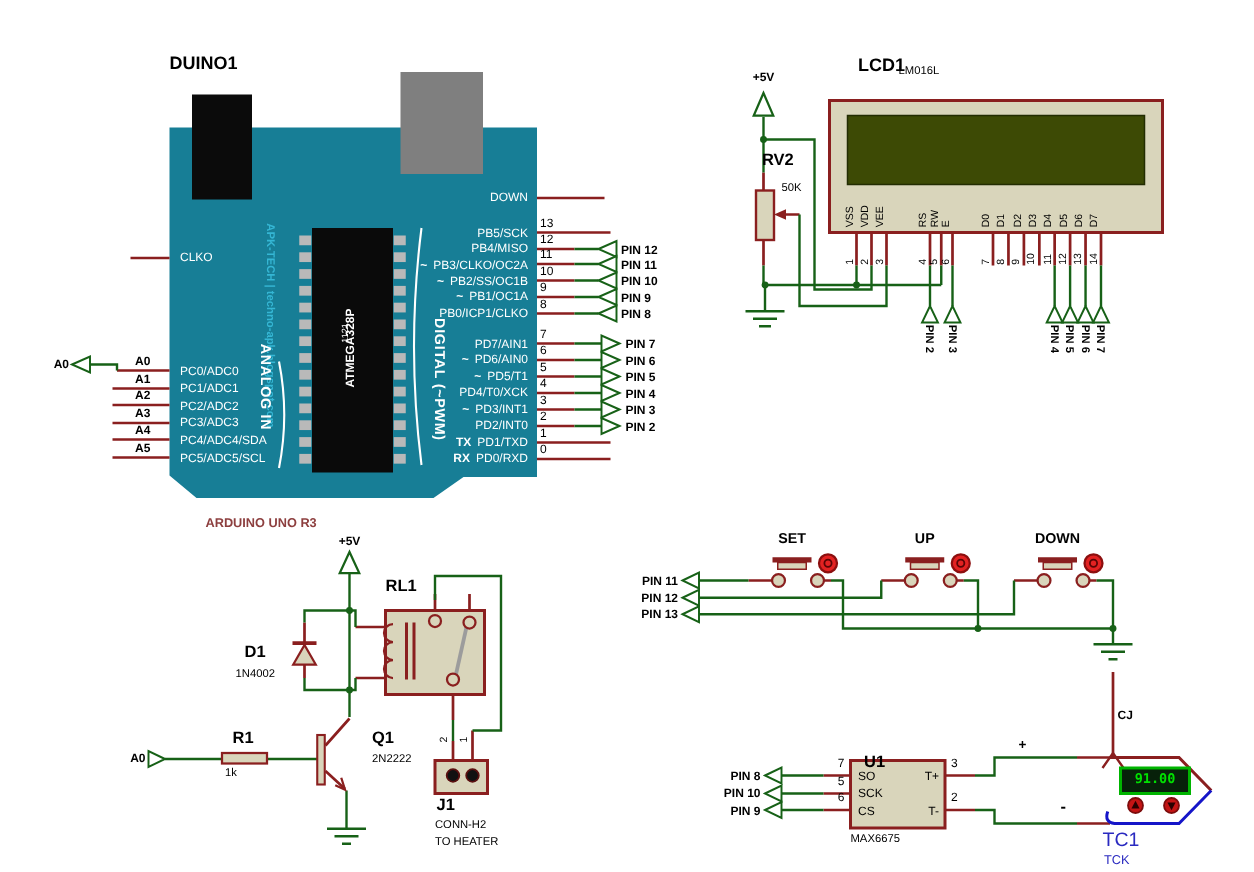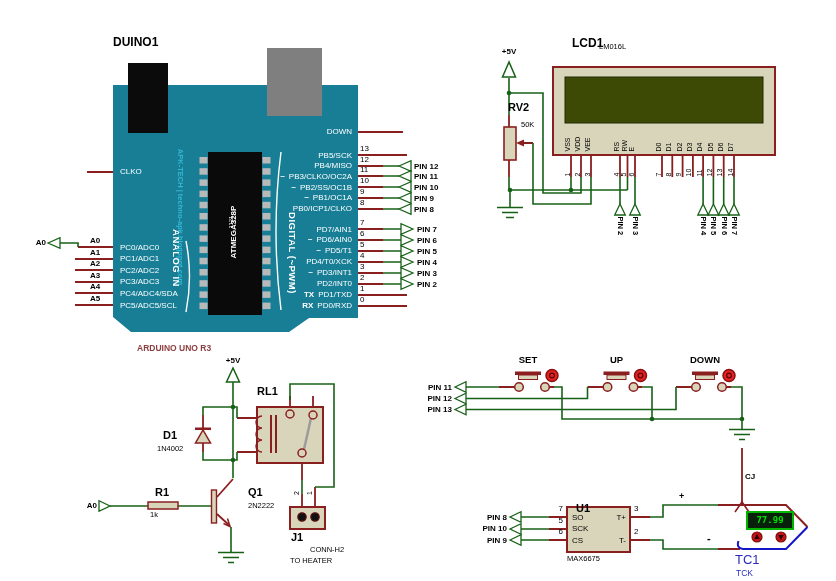--- a/index.html
+++ b/index.html
@@ -474,21 +474,21 @@
 <div class="lb ctr" style="left:221px;top:357px;width:24px;font-weight:bold;">+5V</div>
 <div class="lb ref" style="left:257px;top:386px;">RL1</div>
 <div class="lb ref" style="left:163px;top:430px;">D1</div>
 <div class="lb val" style="left:157px;top:445px;">1N4002</div>
 <div class="lb ref" style="left:155px;top:487px;">R1</div>
 <div class="lb val" style="left:150px;top:511px;">1k</div>
 <div class="lb rt" style="left:57px;top:501.5px;width:40px;font-weight:bold;">A0</div>
 <div class="lb ref" style="left:248px;top:487px;">Q1</div>
 <div class="lb val" style="left:248px;top:502px;">2N2222</div>
 <div class="lb ref" style="left:291px;top:532px;">J1</div>
-<div class="lb val" style="left:290px;top:546px;margin-left:20px;">CONN-H2</div>
+<div class="lb val" style="left:290px;top:546px;">CONN-H2</div>
 <div class="lb val" style="left:290px;top:557px;">TO HEATER</div>
 <span class="jrot" style="left:291px;top:489px;">2</span>
 <span class="jrot" style="left:304px;top:489px;">1</span>
 
 
 <div class="lb ref" style="left:576px;top:503px;">U1</div>
 <div class="lb val" style="left:567px;top:555px;">MAX6675</div>
 <div data-repeat="max6675.left_pins">
   
 <div style="display: contents; --i: 0;">
@@ -511,17 +511,17 @@
     <span class="u1r-num" style="--i: 0;">3</span>
   </div><div style="display: contents; --i: 1;">
     <span class="u1r-name" style="--i: 1;">T-</span>
     <span class="u1r-num" style="--i: 1;">2</span>
   </div></div>
 
 
 <div class="lb" style="left:745px;top:473px;font-weight:bold;">CJ</div>
 <div class="lb" style="left:679px;top:492px;font-weight:bold;font-size:9px;">+</div>
 <div class="lb" style="left:707px;top:533px;font-weight:bold;font-size:11px;">-</div>
-<div class="disp">77.99</div>
+<div class="disp">91.00</div>
 <div class="lb blue" style="left:735px;top:553px;font-size:13px;">TC1</div>
 <div class="lb blue" style="left:736px;top:569px;font-size:8.5px;">TCK</div>
 
 </div>
 
 </body></html>

